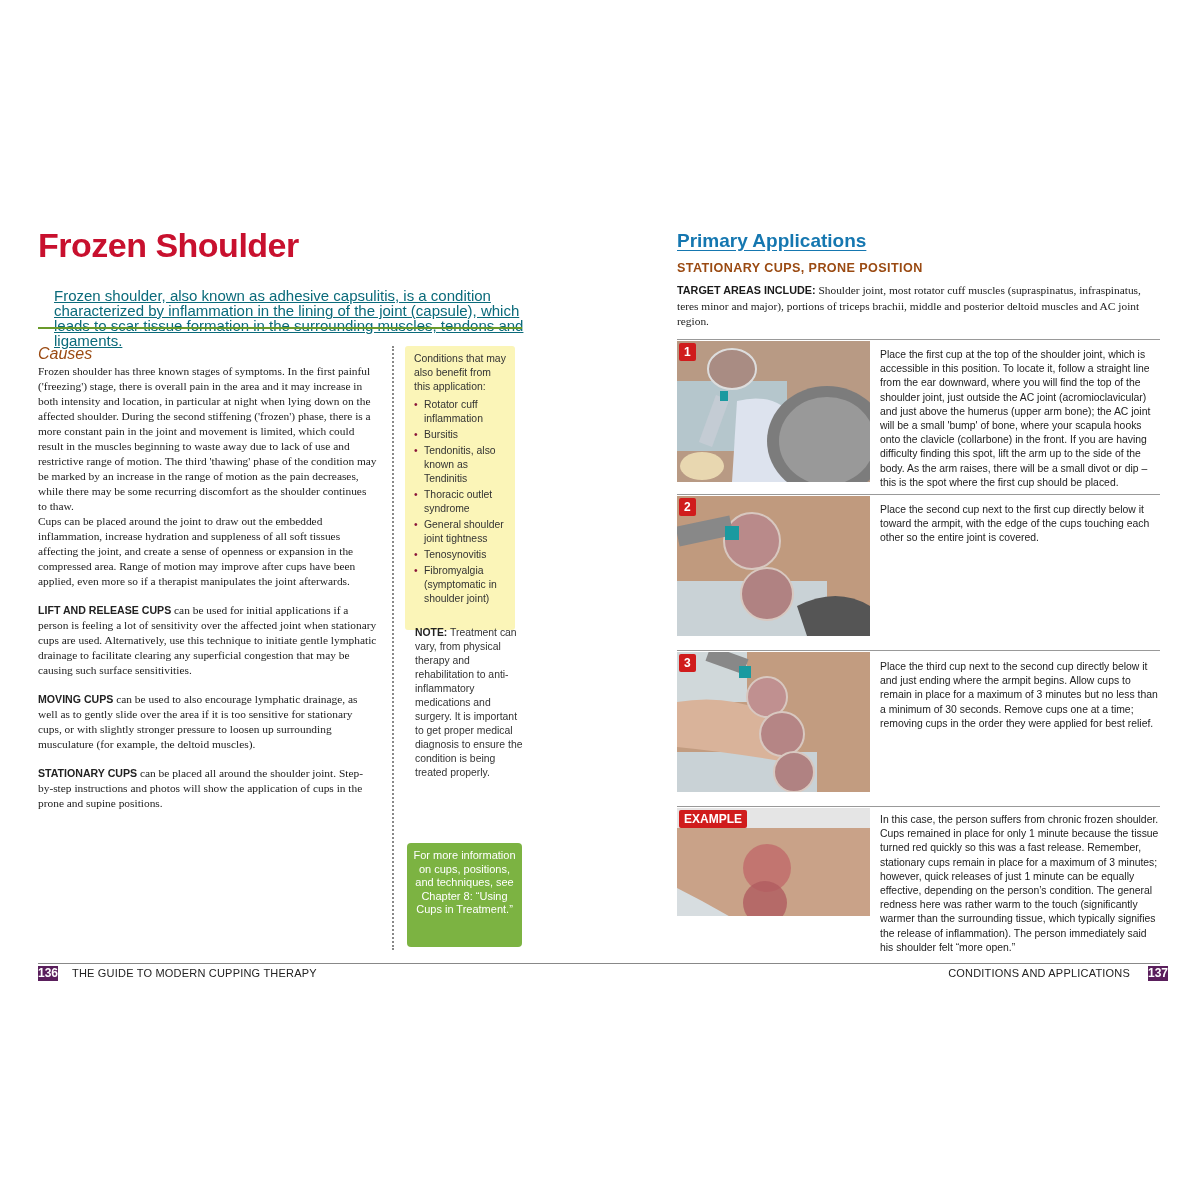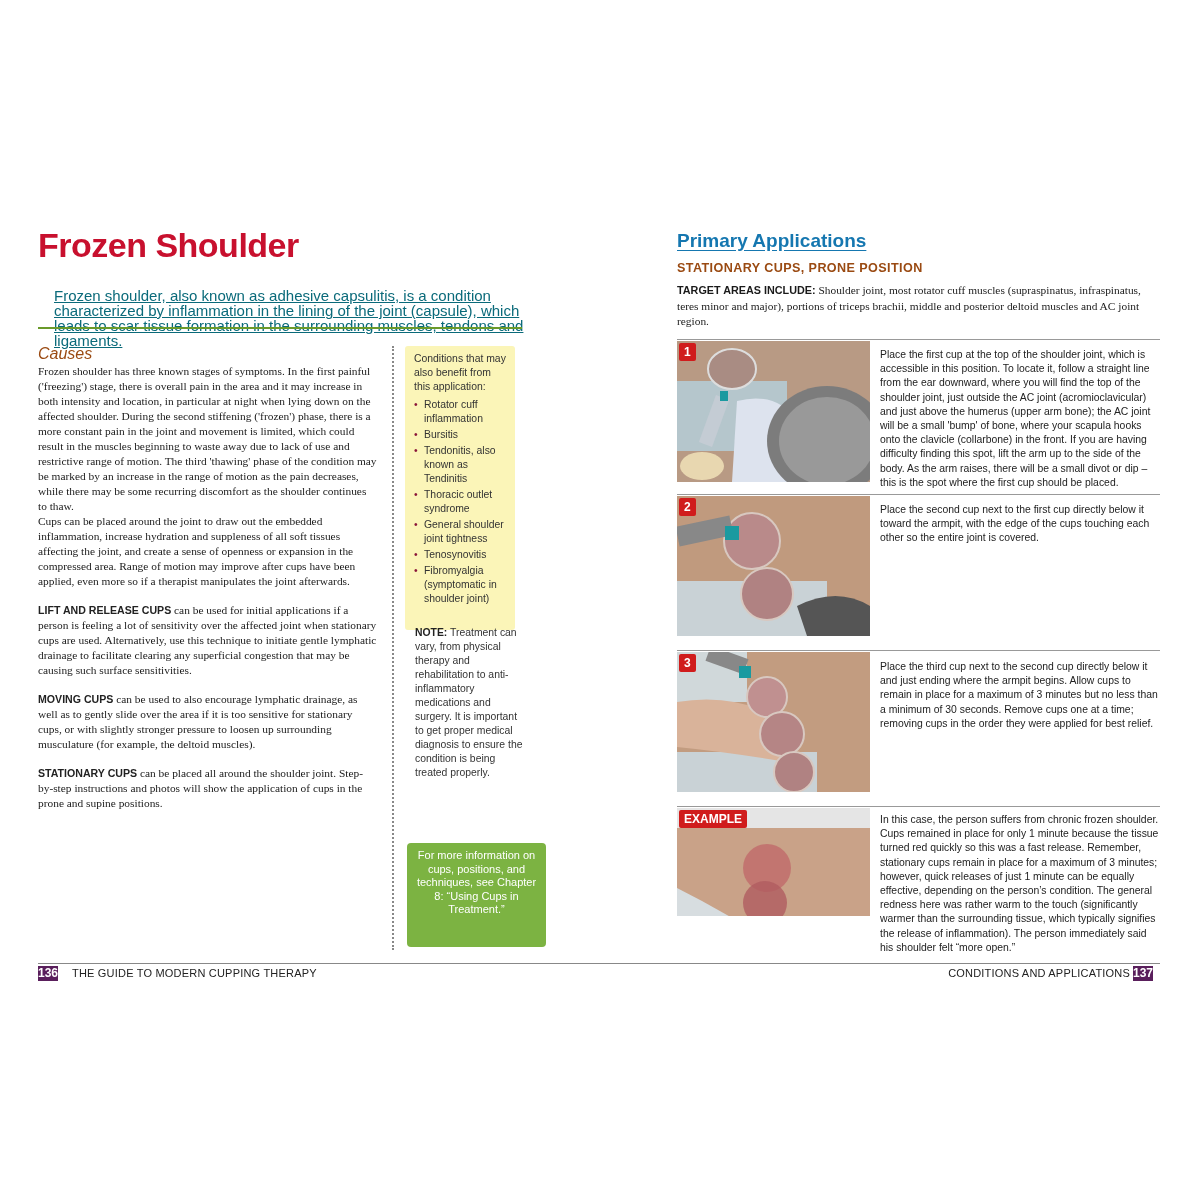--- a/index.html
+++ b/index.html
@@ -27,21 +27,21 @@
                 padding:6px 6px 24px 9px; font-family:"Liberation Sans", sans-serif;
                 font-size:10.4px; line-height:14px; color:#333; box-sizing:border-box; }
   .yellow-box ul { list-style:none; margin:4px 0 0 0; padding:0; }
   .yellow-box li { position:relative; padding-left:10px; margin-top:2px; }
   .yellow-box li .bullet { position:absolute; left:0; top:0; color:#8a1538; }
 
   .note { left:407px; top:626px; width:112px; font-family:"Liberation Sans", sans-serif;
           font-size:10.4px; line-height:14px; color:#333;margin-left:8px; }
   .note b { color:#222; }
 
-  .green-box { left:407px; top:843px; width:139px; height:104px; background:#7cb342;
+  .green-box { left:407px; top:843px; width:115px; height:104px; background:#7cb342;
                border-radius:4px; font-family:"Liberation Sans", sans-serif; color:#fff;
                font-size:11px; line-height:13.6px; text-align:center; padding:6px 4px;
                box-sizing:border-box; }
 
   .footer-rule { left:38px; top:963px; width:1122px; height:1px; background:#888; }
   .page-num { top:966px; background:#5a1f5c; color:#fff; font-family:"Liberation Sans", sans-serif;
               font-size:12px; font-weight:bold; padding:0 0; line-height:15px; }
   .footer-text { top:967px; font-family:"Liberation Sans", sans-serif; font-size:11px; color:#222;
                  letter-spacing:0.2px; }
 
@@ -164,13 +164,13 @@
     <circle cx="88" cy="95" r="22" fill="#b05c60" opacity="0.8"></circle>
   </svg>
   <span class="badge">EXAMPLE</span>
 </div>
 <div class="abs step-text" style="top:813px;">In this case, the person suffers from chronic frozen shoulder. Cups remained in place for only 1 minute because the tissue turned red quickly so this was a fast release. Remember, stationary cups remain in place for a maximum of 3 minutes; however, quick releases of just 1 minute can be equally effective, depending on the person’s condition. The general redness here was rather warm to the touch (significantly warmer than the surrounding tissue, which typically signifies the release of inflammation). The person immediately said his shoulder felt “more open.”</div>
 
 <div class="abs footer-rule"></div>
 <span class="abs page-num" style="left:38px;">136</span>
 <span class="abs footer-text" style="left:72px;">THE GUIDE TO MODERN CUPPING THERAPY</span>
 <span class="abs footer-text" style="right:70px;">CONDITIONS AND APPLICATIONS</span>
-<span class="abs page-num" style="right:47px;">137</span>
+<span class="abs page-num" style="right:32px;">137</span>
 
 </body></html>

